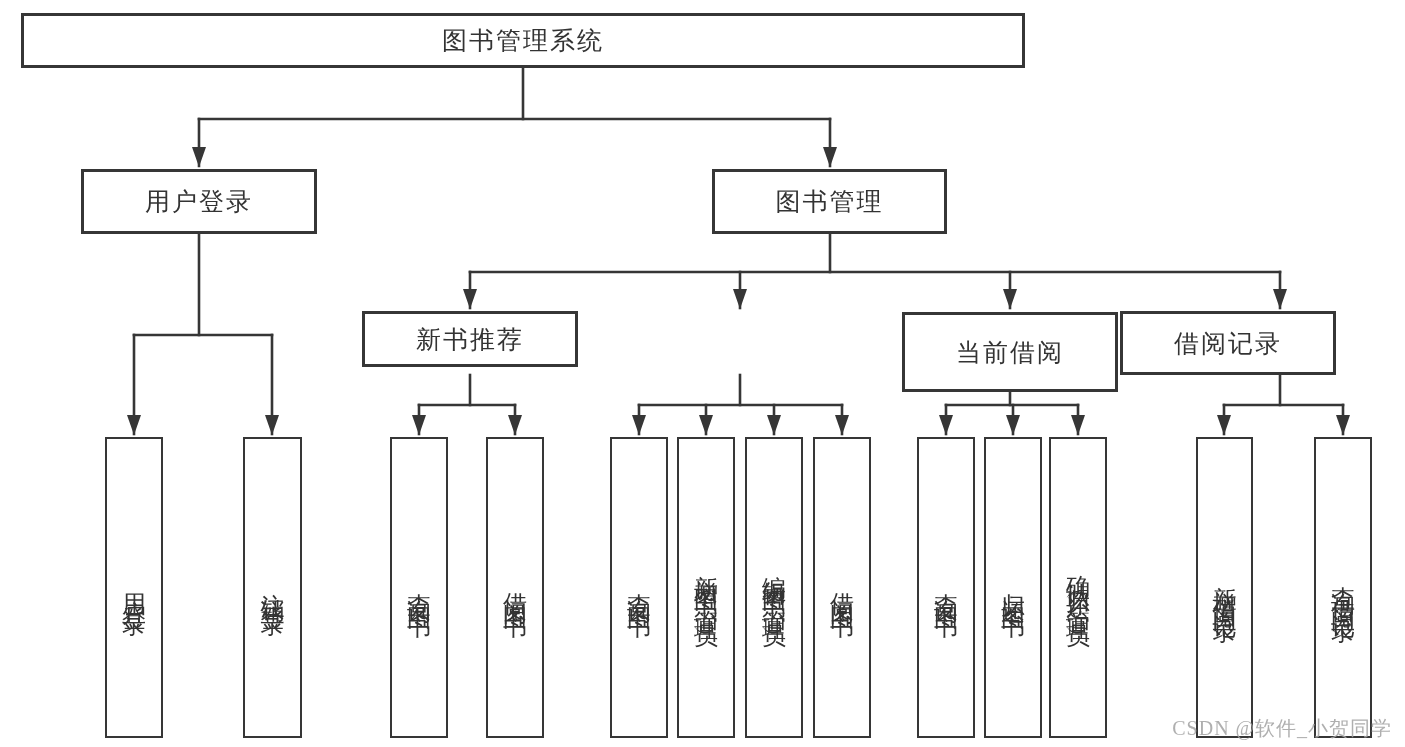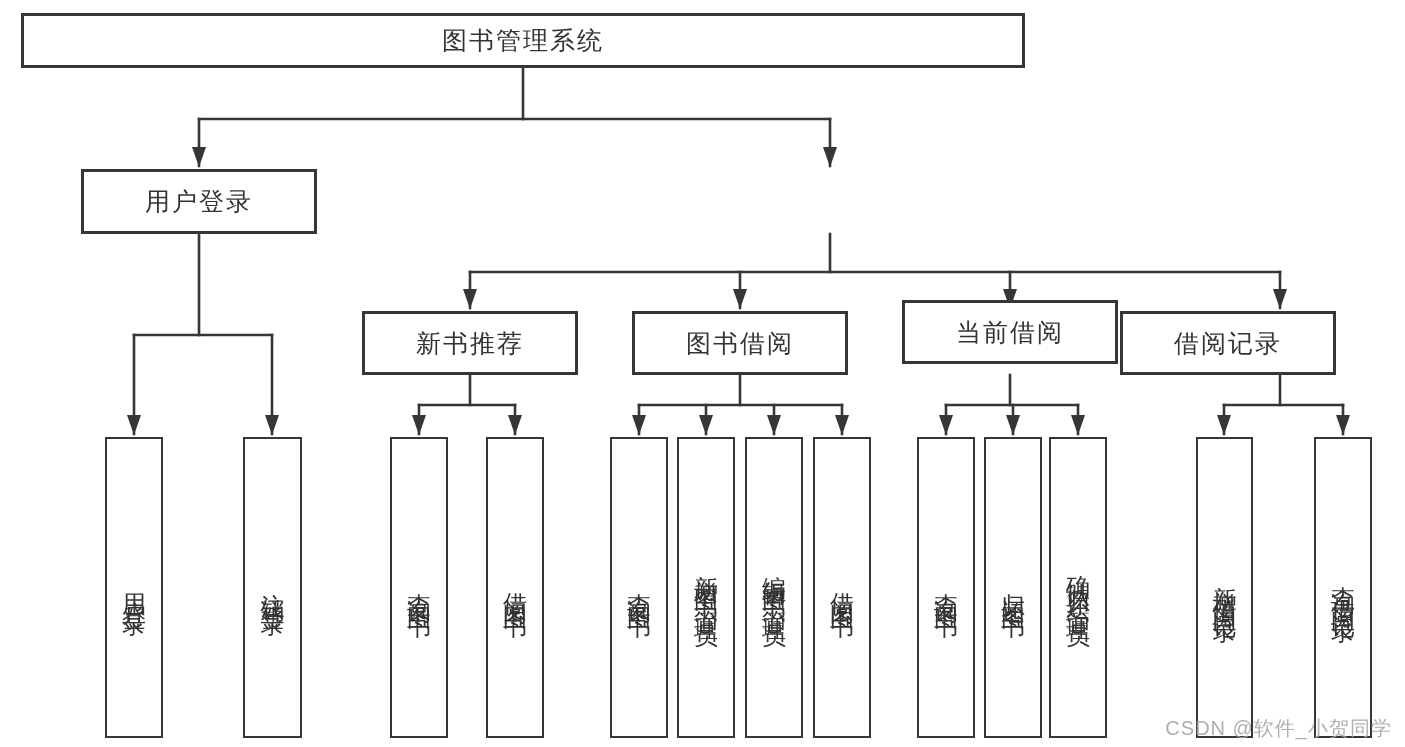--- a/index.html
+++ b/index.html
@@ -1,21 +1,21 @@
 <!DOCTYPE html>
 <html><head>
 <meta charset="utf-8">
 <style>
   html, body { margin: 0; padding: 0; background: #ffffff; }
   .stage {
     position: relative;
     width: 1405px;
     height: 747px;
     background: #ffffff;
-    font-family: Liberation Sans, sans-serif;
+    font-family: Liberation Serif, serif;
     overflow: hidden;
     border-radius: 23px;
   }
   svg.connectors {
     position: absolute;
     left: 0; top: 0;
     width: 1405px; height: 747px;
     pointer-events: none;
   }
   svg.connectors line {
@@ -126,28 +126,28 @@
     </g>
   </svg>
 
   <div class="node h-node" style="left:21px; top:13px; width:1004px; height:55px;">
     <span>图书管理系统</span>
   </div>
 
   <div class="node h-node" style="left:81px; top:169px; width:236px; height:65px;">
     <span>用户登录</span>
   </div>
+  <div class="node h-node" style="left:712px; top:169px; width:235px; height:65px;">
+    <span>图书管理</span>
+  </div>
 
-  <div class="node h-node" style="left:362px; top:311px; width:216px; height:64px;">
+  <div class="node h-node" style="left:362px; top:311px; width:216px; height:56px;">
     <span>新书推荐</span>
   </div>
-  <div class="node h-node" style="left:632px; top:311px; width:216px; height:64px;">
-    <span>图书借阅</span>
-  </div>
-  <div class="node h-node" style="left:902px; top:300px; width:216px; height:64px;">
+  <div class="node h-node" style="left:902px; top:312px; width:216px; height:80px;">
     <span>当前借阅</span>
   </div>
   <div class="node h-node" style="left:1120px; top:311px; width:216px; height:64px;">
     <span>借阅记录</span>
   </div>
 
   <div class="node v-node" style="left:105px; top:437px; width:58px; height:301px;">
     <span>用户登录</span>
   </div>
   <div class="node v-node" style="left:243px; top:437px; width:59px; height:301px;">

